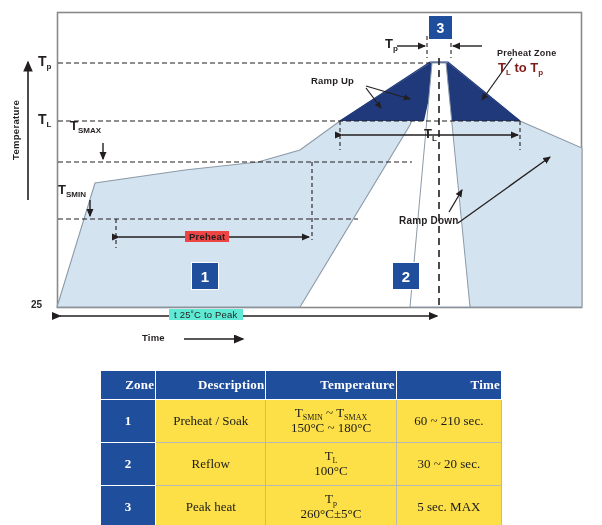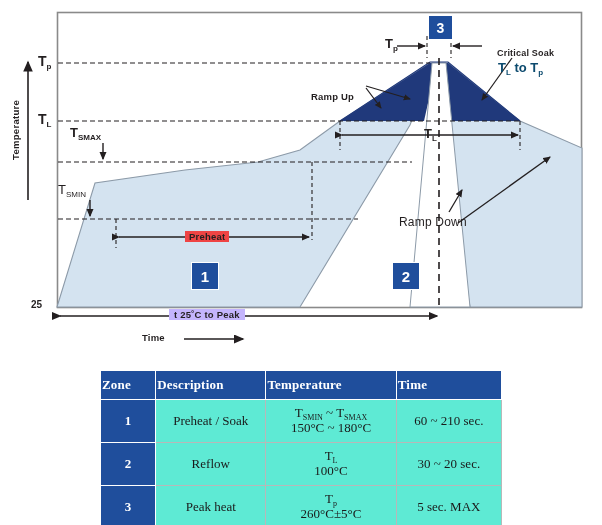--- a/index.html
+++ b/index.html
@@ -20,29 +20,29 @@
     table-layout:fixed;
     font-family:"Liberation Serif", serif;
   }
   table.zone-table th{
     background:#1F4E9C;
     color:#ffffff;
     font-weight:bold;
     font-size:13px;
     height:26px;
     border:1px solid #ffffff;
-    text-align:left;
+    text-align:right;
     letter-spacing:0.2px;
   }
   table.zone-table td{
     border:1px solid #b8b8b8;
     text-align:center;
     font-size:13px;
     color:#1a1a1a;
-    background:#5eead4;
+    background:#fde047;
     height:38px;
     padding:2px 3px;
   }
   table.zone-table td.zonecell{
     background:#1F4E9C;
     color:#ffffff;
     font-weight:bold;
     border:1px solid #ffffff;
     font-size:13px;
   }
@@ -168,51 +168,51 @@
                   font-size:9.5px;font-weight:bold;color:#231f20;letter-spacing:0.3px;">Temperature</div>
 
       <div style="position:absolute;left:38px;top:53px;font-size:14px;font-weight:bold;color:#231f20;">
         <span>T</span><sub>p</sub>
       </div>
 
       <div style="position:absolute;left:38px;top:111px;font-size:14px;font-weight:bold;color:#231f20;">
         <span>T</span><sub>L</sub>
       </div>
 
-      <div style="position:absolute;left:70px;top:125px;font-size:13px;font-weight:bold;color:#231f20;">
+      <div style="position:absolute;left:70px;top:118px;font-size:13px;font-weight:bold;color:#231f20;">
         <span>T</span><sub>SMAX</sub>
       </div>
 
-      <div style="position:absolute;left:58px;top:182px;font-size:13px;font-weight:normal;color:#231f20;">
+      <div style="position:absolute;left:58px;top:182px;font-size:13px;font-weight:bold;color:#231f20;">
         <span>T</span><sub>SMIN</sub>
       </div>
 
       <div style="position:absolute;left:31px;top:299px;font-size:10px;font-weight:bold;color:#231f20;">25</div>
 
       <div style="position:absolute;left:385px;top:36px;font-size:13px;font-weight:bold;color:#231f20;">
         <span>T</span><sub>p</sub>
       </div>
 
       <div style="position:absolute;left:424px;top:126px;font-size:13px;font-weight:bold;color:#231f20;">
         <span>T</span><sub>L</sub>
       </div>
 
-      <div style="position:absolute;left:311px;top:75px;font-size:9.5px;font-weight:bold;color:#231f20;letter-spacing:0.2px;margin-top:16px;">Ramp Up</div>
-
-      <div style="position:absolute;left:399px;top:215px;font-size:12px;font-weight:normal;color:#231f20;letter-spacing:0.2px;">Ramp Down</div>
-
-      <div style="position:absolute;left:497px;top:48px;font-size:9px;font-weight:bold;color:#231f20;letter-spacing:0.2px;">Critical Soak</div>
-
-      <div style="position:absolute;left:498px;top:60px;font-size:13px;font-weight:bold;color:#0c4a6e;">
+      <div style="position:absolute;left:311px;top:75px;font-size:9.5px;font-weight:bold;color:#231f20;letter-spacing:0.2px;">Ramp Up</div>
+
+      <div style="position:absolute;left:399px;top:215px;font-size:10px;font-weight:bold;color:#231f20;letter-spacing:0.2px;">Ramp Down</div>
+
+      <div style="position:absolute;left:497px;top:48px;font-size:9px;font-weight:bold;color:#231f20;letter-spacing:0.2px;">Preheat Zone</div>
+
+      <div style="position:absolute;left:498px;top:60px;font-size:13px;font-weight:bold;color:#7f1d1d;">
         <span>T</span><sub>L</sub><span> to </span><span>T</span><sub>p</sub>
       </div>
 
       <div style="position:absolute;left:185px;top:231px;font-size:9.5px;font-weight:bold;color:#231f20;background:#ef4444;padding:0 4px;letter-spacing:0.2px;">Preheat</div>
 
-      <div style="position:absolute;left:169px;top:309px;font-size:9.5px;font-weight:bold;color:#231f20;background:#c4b5fd;padding:0 5px;letter-spacing:0.2px;">t 25˚C to Peak</div>
+      <div style="position:absolute;left:169px;top:309px;font-size:9.5px;font-weight:normal;color:#231f20;background:#5eead4;padding:0 5px;letter-spacing:0.2px;">t 25˚C to Peak</div>
 
       <div style="position:absolute;left:142px;top:332px;font-size:9.5px;font-weight:bold;color:#231f20;letter-spacing:0.2px;">Time</div>
 
       <div style="position:absolute;left:191px;top:262px;width:26px;height:26px;background:#1F4E9C;
                   color:#fff;font-size:15px;font-weight:bold;display:flex;align-items:center;justify-content:center;
                   border:1.5px solid #ffffff;">1</div>
 
       <div style="position:absolute;left:392px;top:262px;width:26px;height:26px;background:#1F4E9C;
                   color:#fff;font-size:15px;font-weight:bold;display:flex;align-items:center;justify-content:center;
                   border:1.5px solid #ffffff;">2</div>

